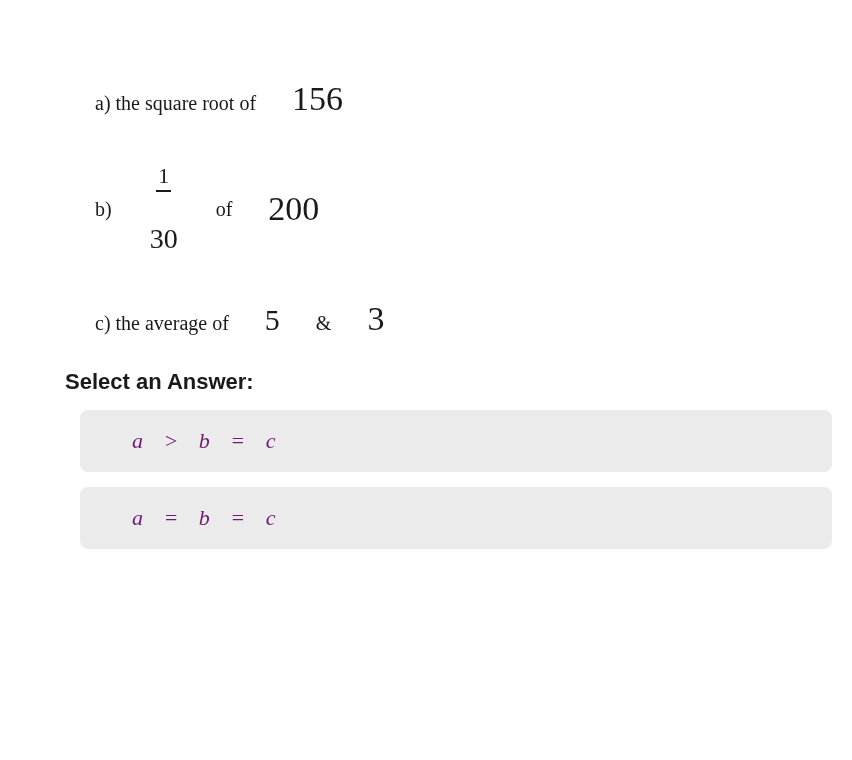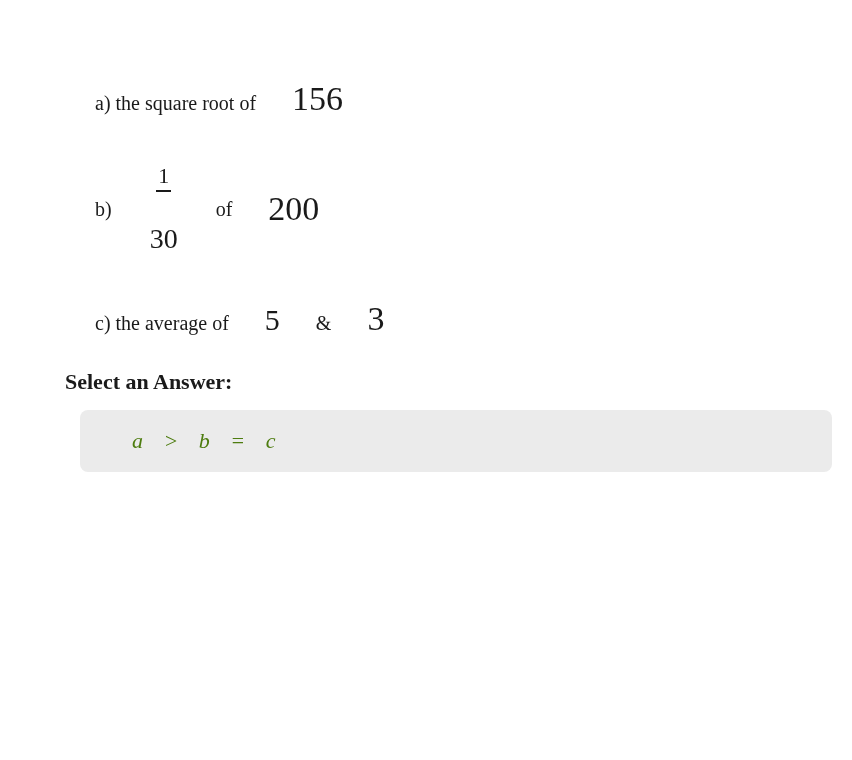--- a/index.html
+++ b/index.html
@@ -63,35 +63,35 @@
       font-size: 20px;
       margin-bottom: 10px;
       display: flex;
       align-items: center;
       gap: 6px;
     }
 
     .select-answer-header {
       font-size: 22px;
       font-weight: bold;
-      font-family: Liberation Serif, serif;
+      font-family: Liberation Sans, sans-serif;
       margin-top: 14px;
       margin-bottom: 14px;
     }
 
     .answer-option {
       background: #ebebeb;
       border-radius: 8px;
       padding: 18px 22px;
       margin-bottom: 12px;
       cursor: pointer;
       font-size: 22px;
       font-style: italic;
       font-family: Georgia, 'Times New Roman', serif;
-      color: #4d7c0f;
+      color: #701a75;
     }
 
     .math-expr {
       font-style: italic;
       font-size: 22px;
     }
 
     .inline-large {
       font-size: 30px;
     }
@@ -134,13 +134,16 @@
     <span class="large-num">3</span>
   </div>
 </div>
 
 <div class="select-answer-header">Select an Answer:</div>
 
 <div>
   <div class="answer-option">
     <span class="math-expr"><i>a</i> &gt; <i>b</i> = <i>c</i></span>
   </div>
+  <div class="answer-option">
+    <span class="math-expr"><i>a</i> = <i>b</i> = <i>c</i></span>
+  </div>
 </div>
 
 </body></html>

